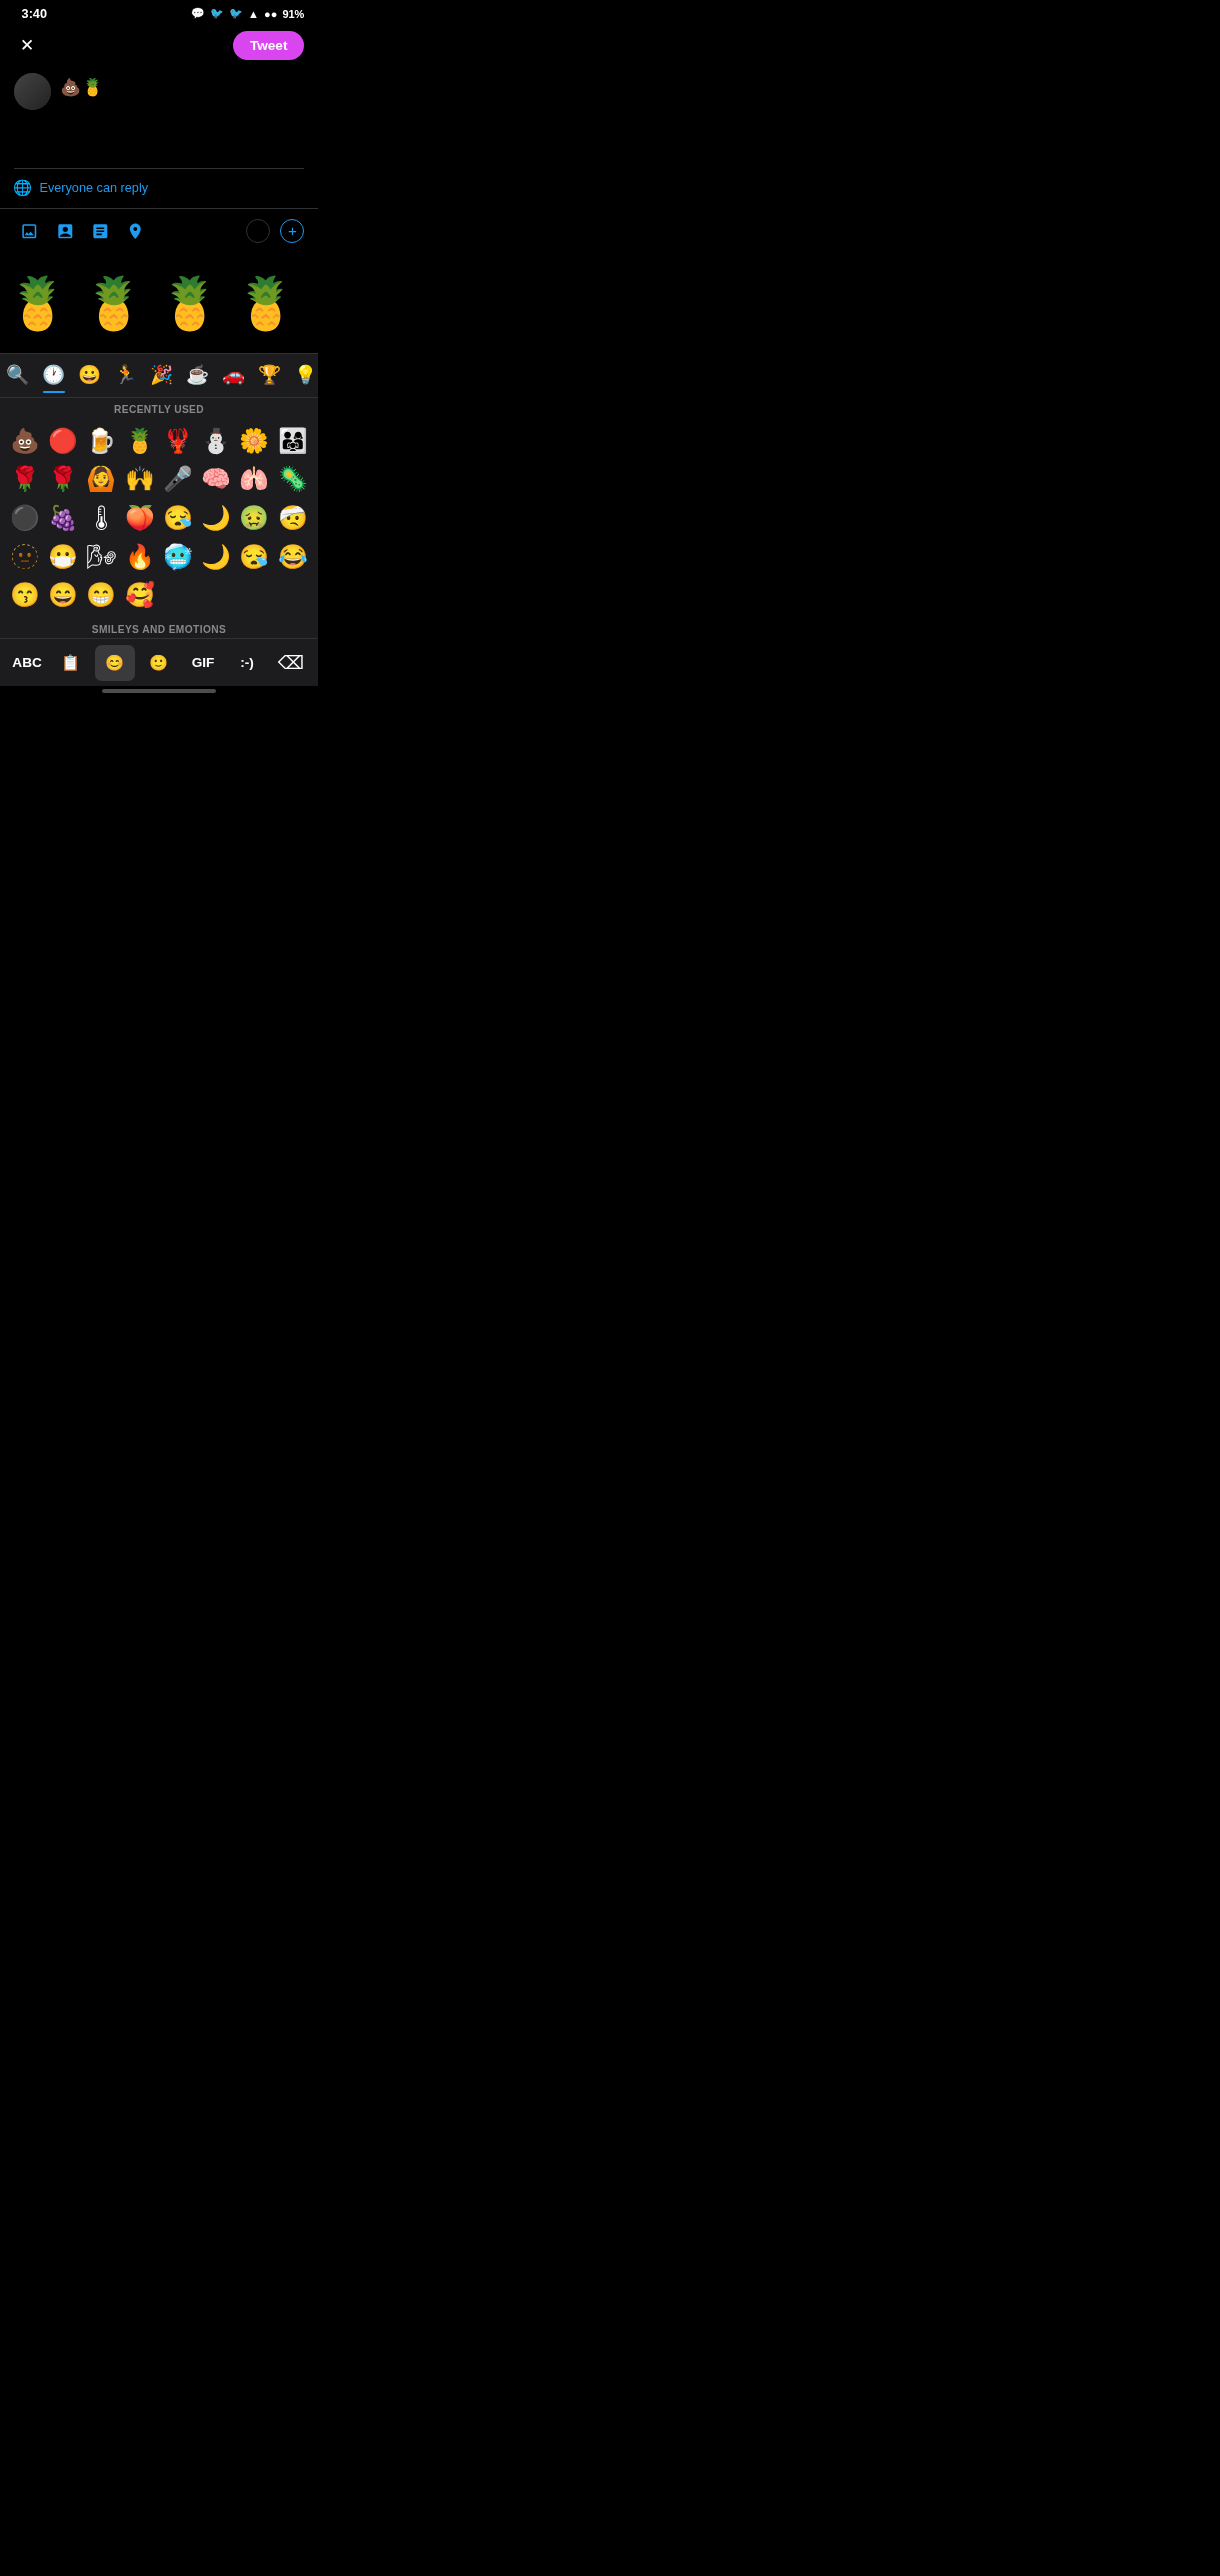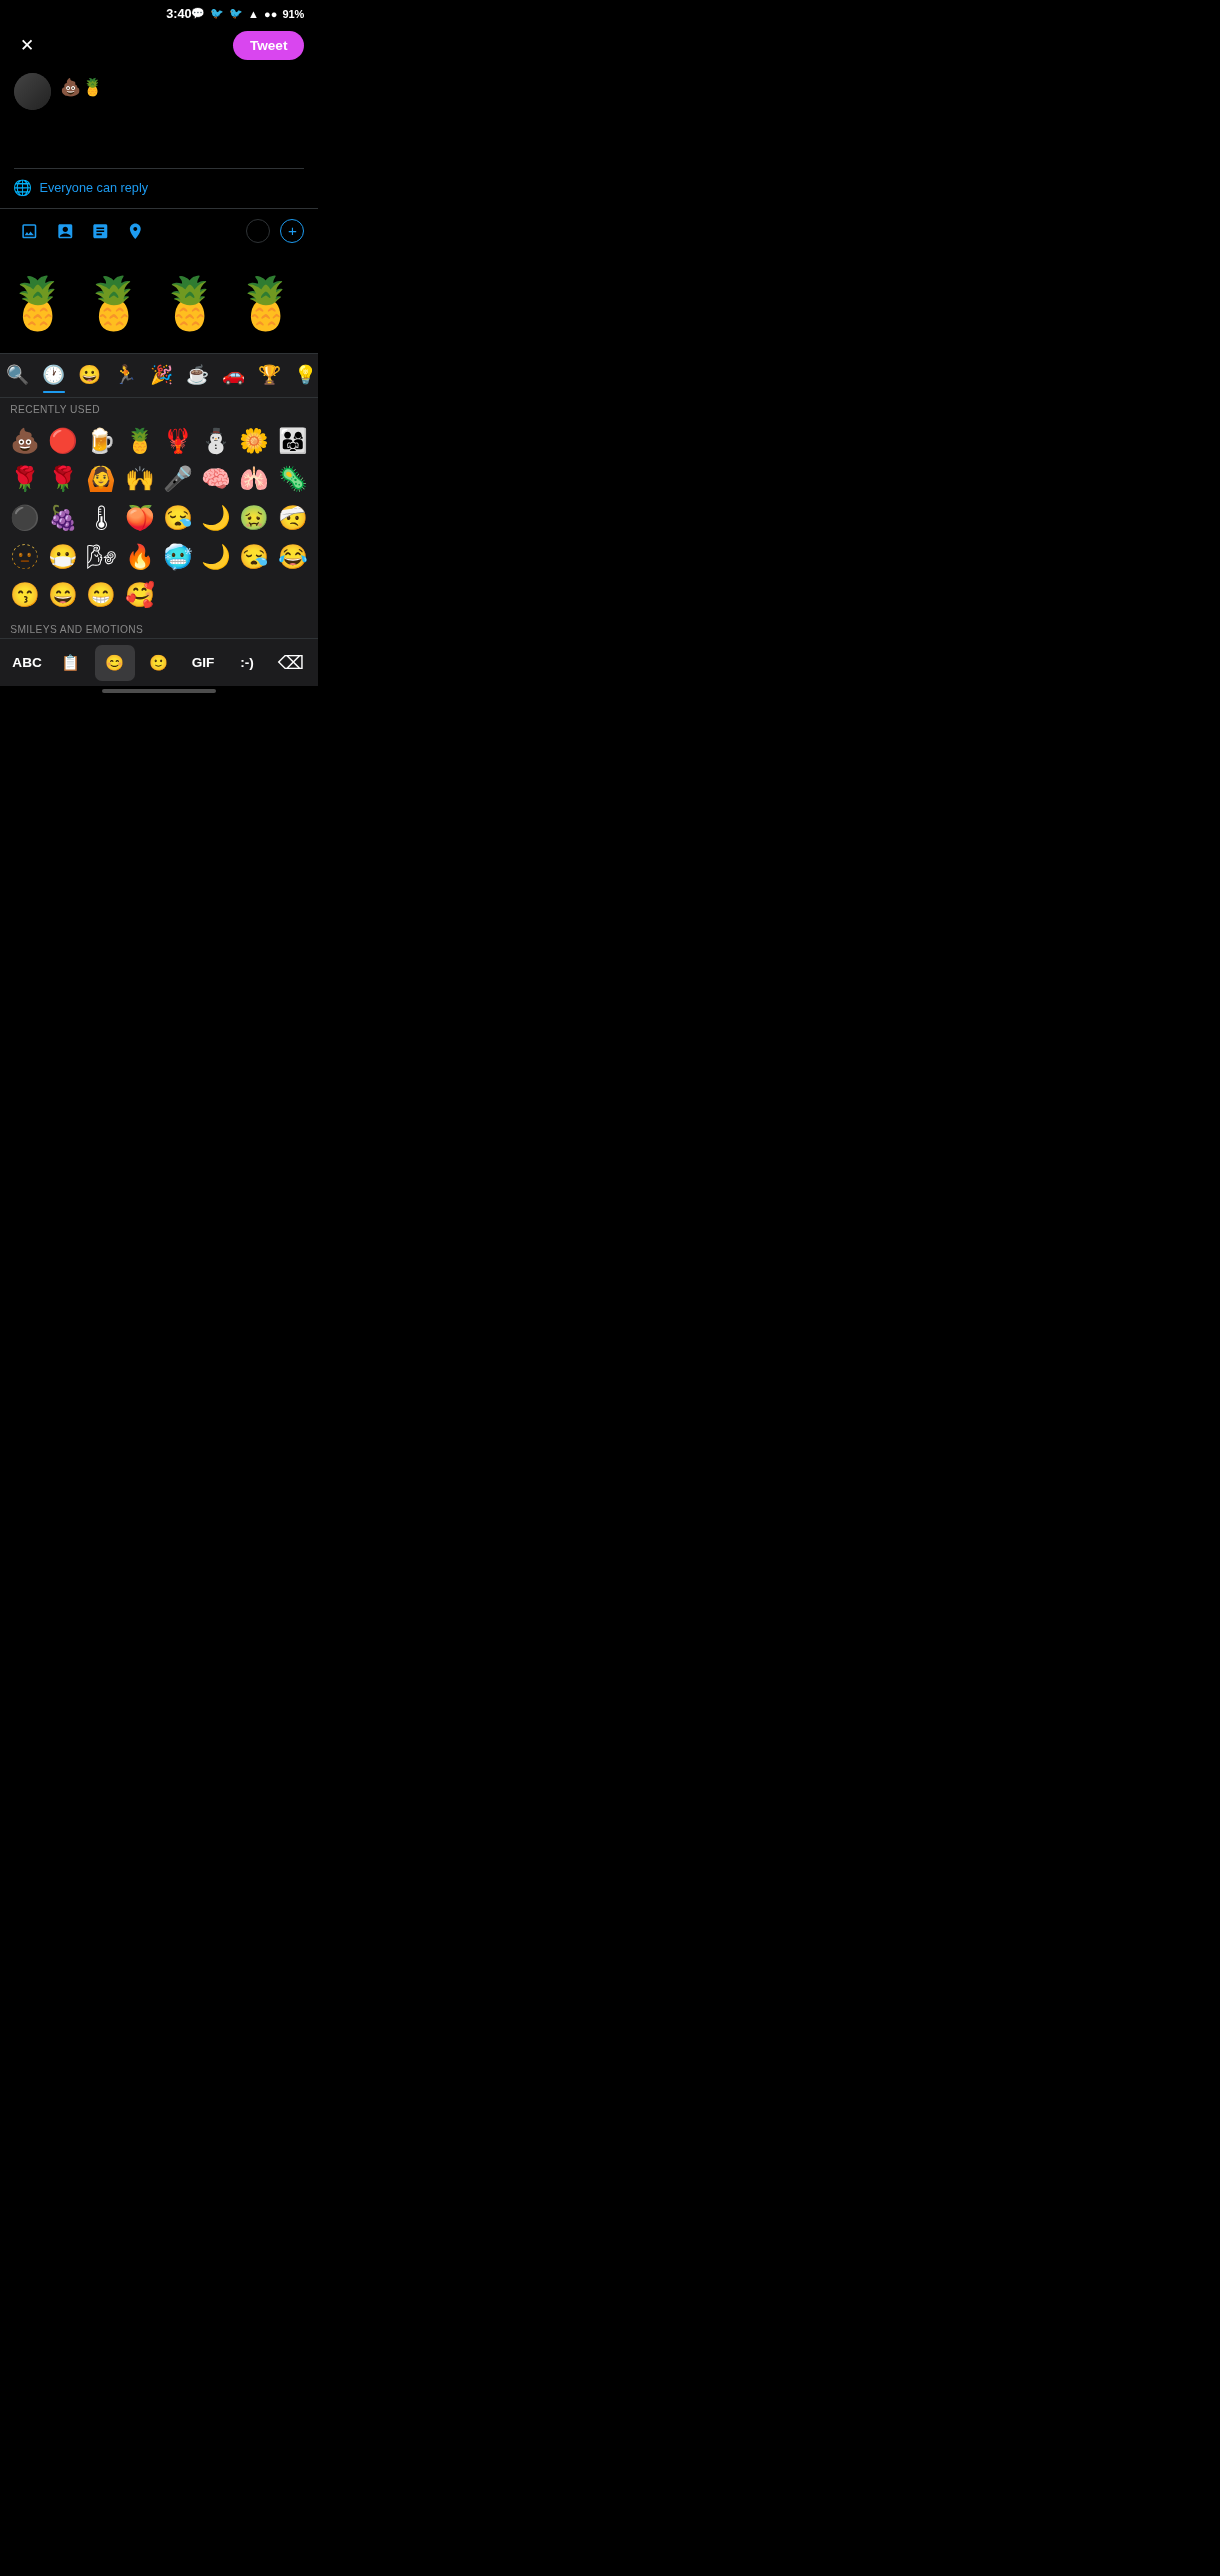--- a/index.html
+++ b/index.html
@@ -9,25 +9,26 @@
       color: #fff;
       font-family: -apple-system, 'Helvetica Neue', Arial, sans-serif;
       width: 318px;
       min-height: 100vh;
       overflow-x: hidden;
     }
 
     
     .status-bar {
       display: flex;
-      justify-content: flex-end;
+      justify-content: space-between;
       align-items: center;
       padding: 6.8px 13.6px 3.4px;
       font-size: 12.7px;
       font-weight: 600;
+      margin-left: 8px;
     }
     .status-left { display: flex; align-items: center; gap: 3.4px; }
     .status-right { display: flex; align-items: center; gap: 5.1px; font-size: 11px; }
 
     
     .top-toolbar {
       display: flex;
       justify-content: space-between;
       align-items: center;
       padding: 6.8px 13.6px;
@@ -191,24 +192,25 @@
       bottom: 0; left: 6.8px; right: 6.8px;
       height: 1.7px;
       background: #1d9bf0;
       border-radius: 0.8px;
     }
 
     
     .section-label {
       padding: 6.8px 10.2px 3.4px;
       font-size: 10.2px;
-      font-weight: 400;
+      font-weight: 700;
       color: #888;
       text-transform: uppercase;
       letter-spacing: 0.4px;
+      text-align: center;
     }
 
     
     .emoji-grid {
       display: grid;
       grid-template-columns: repeat(8, 1fr);
       padding: 3.4px 6.8px;
       gap: 1.7px;
     }
     .emoji-cell {

